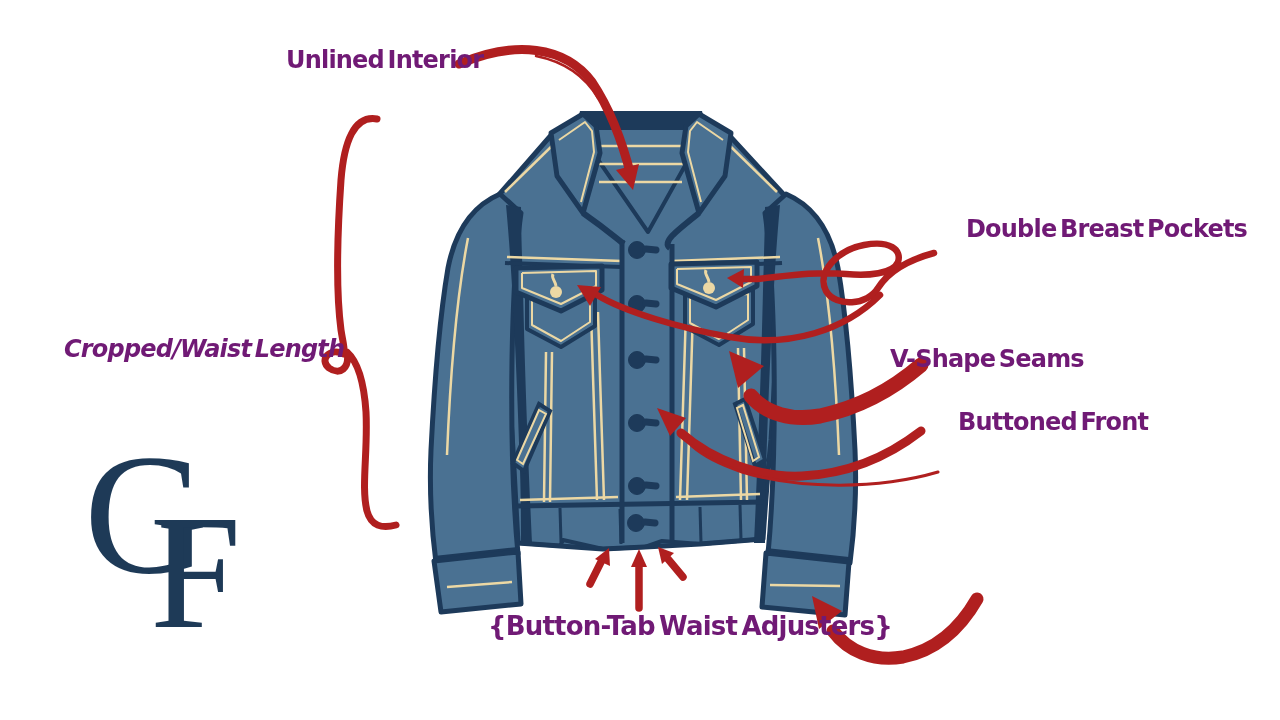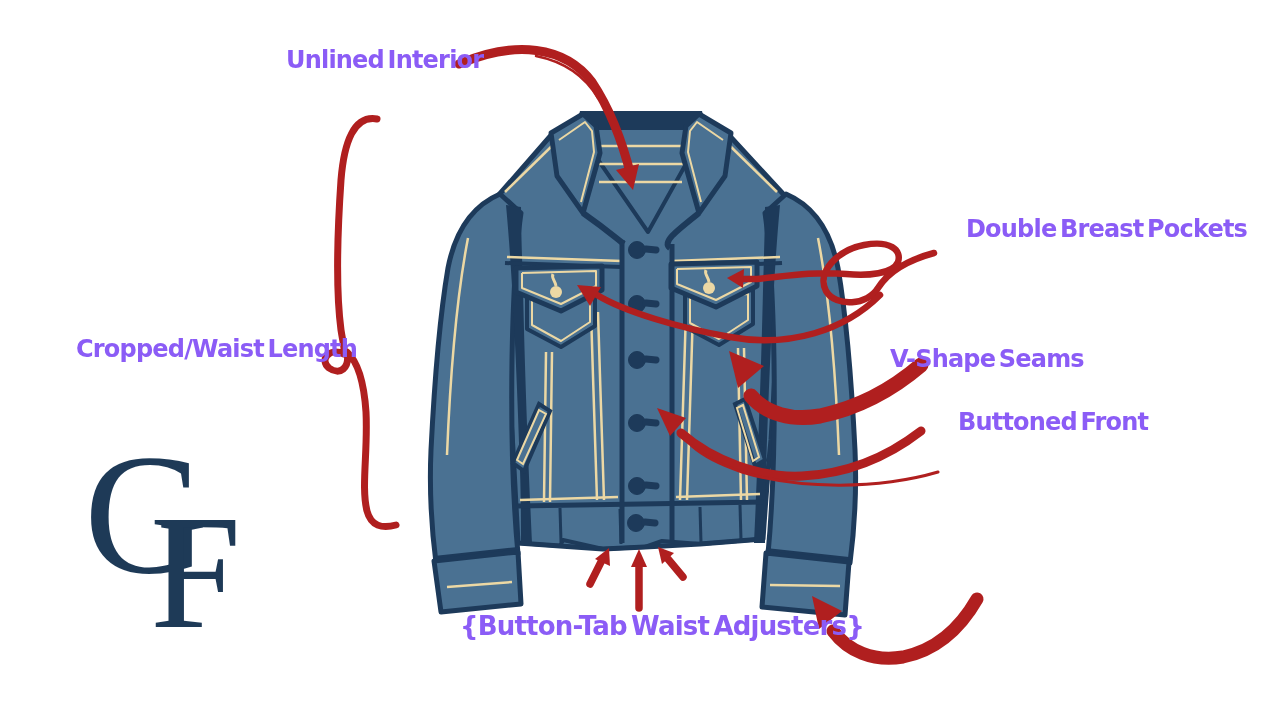--- a/index.html
+++ b/index.html
@@ -1,19 +1,19 @@
 <!DOCTYPE html>
 <html><head>
 <meta charset="utf-8">
 <style>
   html,body{margin:0;padding:0;background:#ffffff;}
   .stage{position:relative;width:1280px;height:720px;background:#ffffff;overflow:hidden;
          font-family:"DejaVu Sans", sans-serif;}
   .illustration{position:absolute;left:0;top:0;width:1280px;height:720px;}
-  .label{position:absolute;color:#8b5cf6;font-size:24px;font-weight:700;
+  .label{position:absolute;color:#701a75;font-size:24px;font-weight:700;
          letter-spacing:-0.8px;word-spacing:-4px;white-space:nowrap;line-height:1;}
   .label.big{font-size:26px;}
   .logo{position:absolute;left:84px;top:428px;width:190px;height:220px;color:#1e3a57;
         font-family:"Liberation Serif", serif;}
   .logo .g{position:absolute;left:0;top:0;font-size:172px;line-height:1;}
   .logo .f{position:absolute;left:66px;top:62px;font-size:164px;line-height:1;}
 </style>
 </head>
 <body>
 
@@ -206,22 +206,22 @@
 
   <div class="label" style="left:286px;top:48px;">Unlined Interior</div>
 
   <div class="label" style="left:928px;top:217px;margin-left:38px;">Double Breast Pockets</div>
 
   <div class="label" style="left:890px;top:347px;">V-Shape Seams</div>
 
   <div class="label" style="left:958px;top:410px;">Buttoned Front</div>
 
 
-  <div class="label" style="left:76px;top:337px;">Cropped/Waist Length</div>
-
-  <div class="label big" style="left:460px;top:613px;">{Button-Tab Waist Adjusters}</div>
+  <div class="label" style="left:64px;top:337px;font-style:italic;">Cropped/Waist Length</div>
+
+  <div class="label big" style="left:488px;top:613px;">{Button-Tab Waist Adjusters}</div>
 
   <div class="logo">
     <span class="g">G</span>
     <span class="f">F</span>
   </div>
 
 </div>
 
 </body></html>

